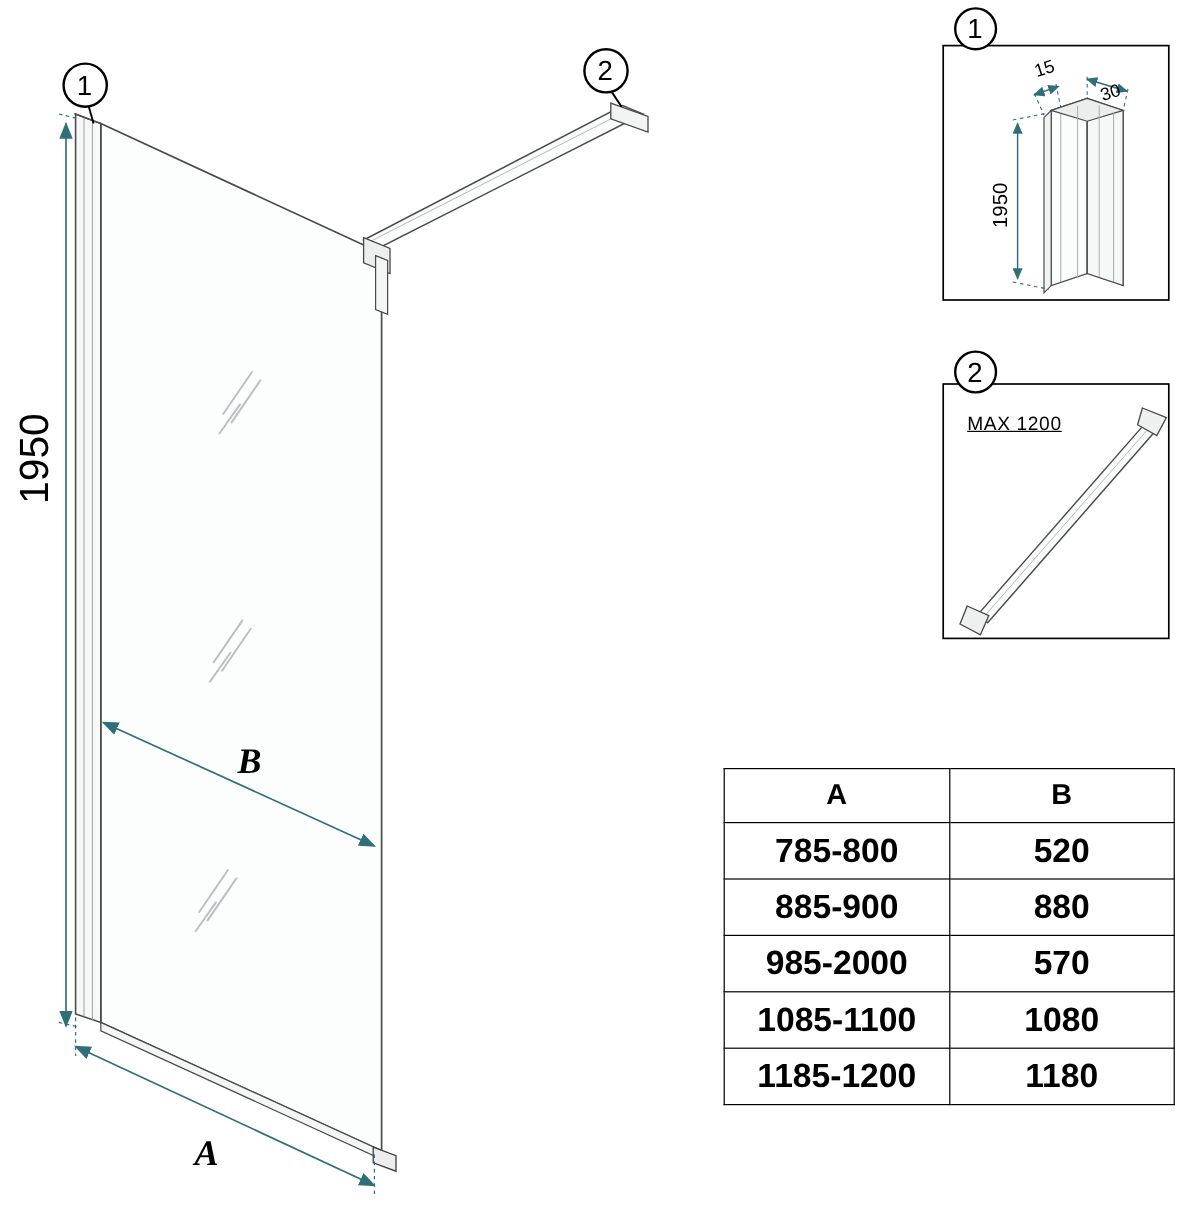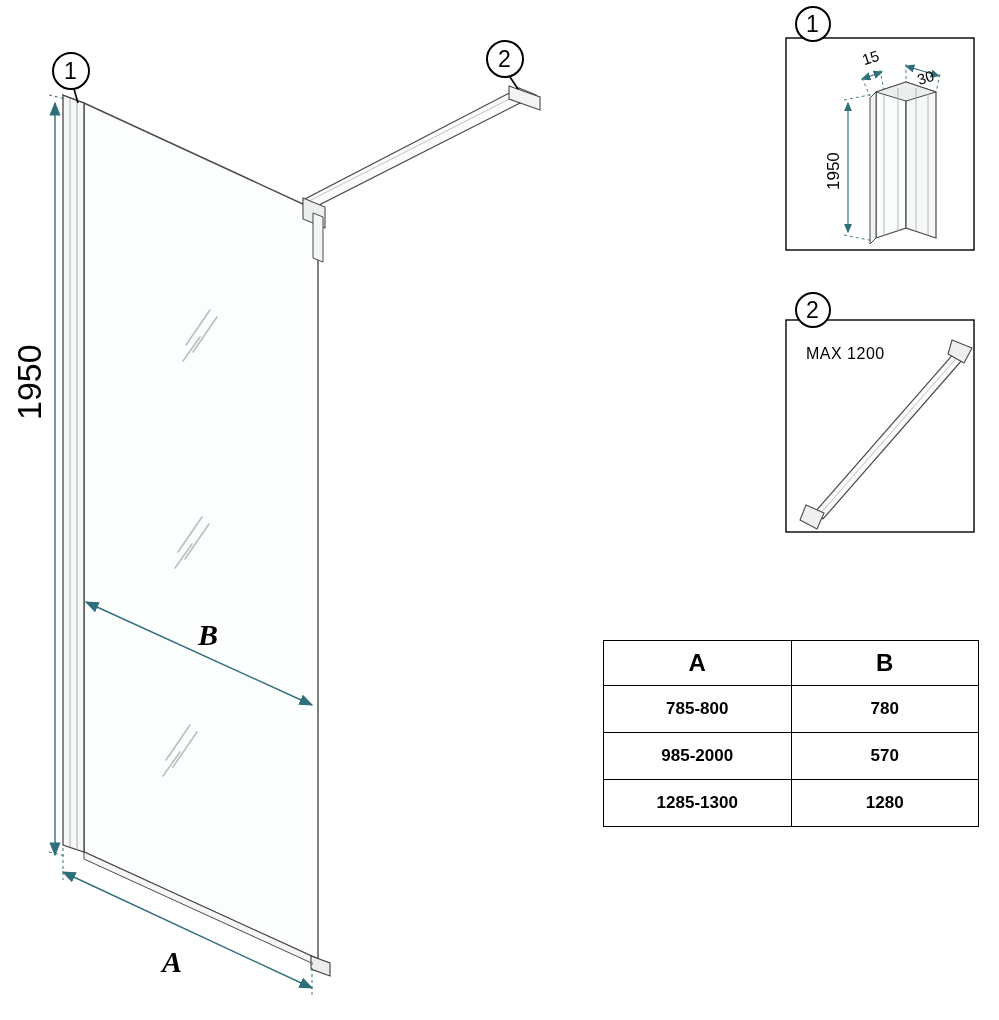--- a/index.html
+++ b/index.html
@@ -85,35 +85,36 @@
     top: 190px;
     font-size: 17px;
     transform: rotate(-90deg);
     transform-origin: left top;
   }
   .d2-max {
     left: 806px;
     top: 345px;
     font-size: 16px;
     letter-spacing: 0.5px;
+    text-decoration: underline;
   }
   
   #spec-table {
     position: absolute;
     left: 603px;
     top: 640px;
     width: 376px;
     border-collapse: collapse;
     font-family: "Liberation Sans", sans-serif;
   }
   #spec-table th, #spec-table td {
     border: 1px solid #000;
     text-align: center;
     font-weight: bold;
-    font-size: 17px;
+    font-size: 28px;
     height: 46px;
     padding: 0;
   }
   #spec-table th {
     font-size: 24px;
     height: 44px;
   }
   #spec-table th:first-child, #spec-table td:first-child { width: 188px; }
   #spec-table th:last-child, #spec-table td:last-child { width: 188px; }
 </style>
@@ -280,26 +281,34 @@
   <table id="spec-table">
     <thead>
       <tr>
         <th>A</th>
         <th>B</th>
       </tr>
     </thead>
     <tbody>
       <tr>
         <td>785-800</td>
-        <td>780</td>
+        <td>520</td>
+      </tr>
+      <tr>
+        <td>885-900</td>
+        <td>880</td>
       </tr>
       <tr>
         <td>985-2000</td>
         <td>570</td>
       </tr>
       <tr>
-        <td>1285-1300</td>
-        <td>1280</td>
+        <td>1085-1100</td>
+        <td>1080</td>
+      </tr>
+      <tr>
+        <td>1185-1200</td>
+        <td>1180</td>
       </tr>
     </tbody>
   </table>
 
 </div>
 
 </body></html>

